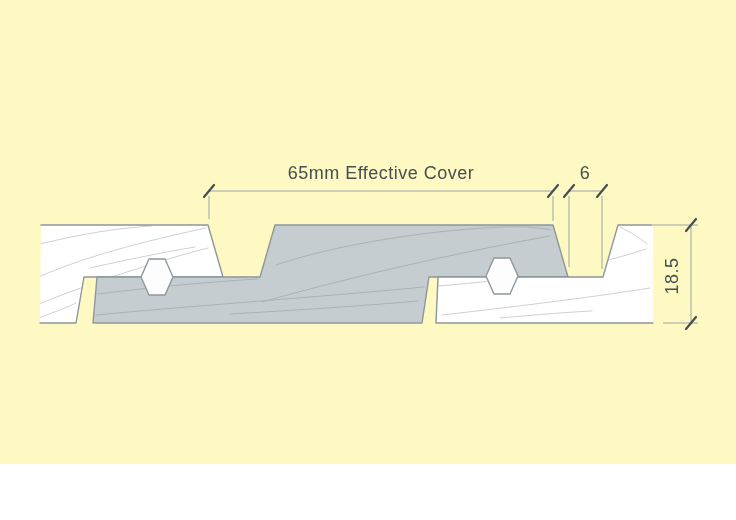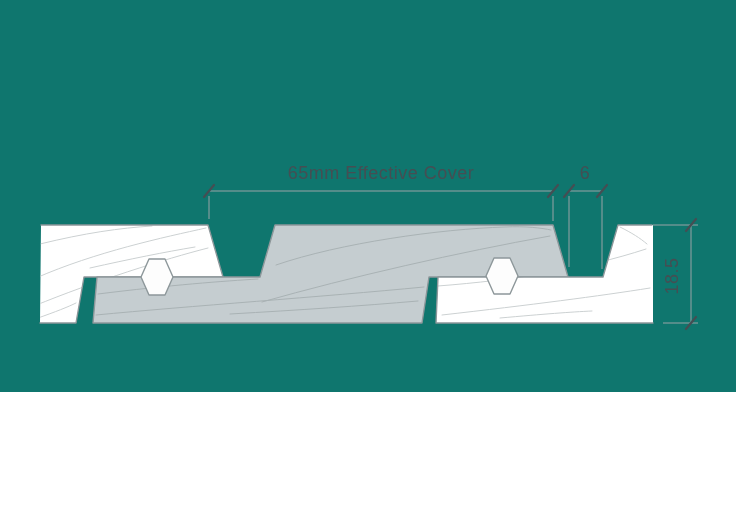--- a/index.html
+++ b/index.html
@@ -4,22 +4,22 @@
 <style>
   html, body {
     margin: 0;
     padding: 0;
     background: #ffffff;
     font-family: "Liberation Sans", sans-serif;
   }
   .stage {
     position: relative;
     width: 736px;
-    height: 392px;
-    background: #0f766e;
+    height: 464px;
+    background: #fef9c3;
     overflow: hidden;
   }
   .stage svg {
     position: absolute;
     inset: 0;
     display: block;
   }
   .outline {
     fill: none;
     stroke: #8d979a;

